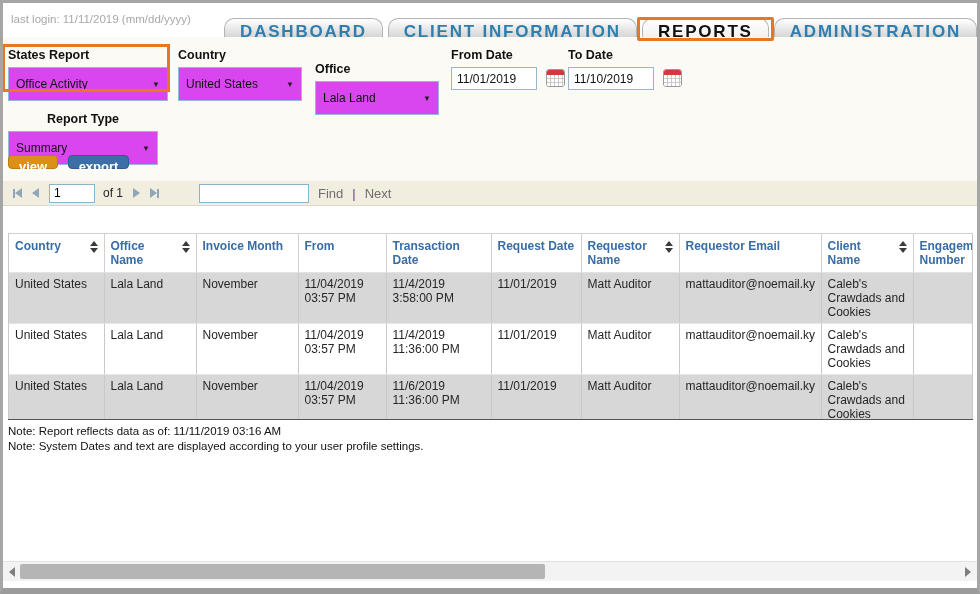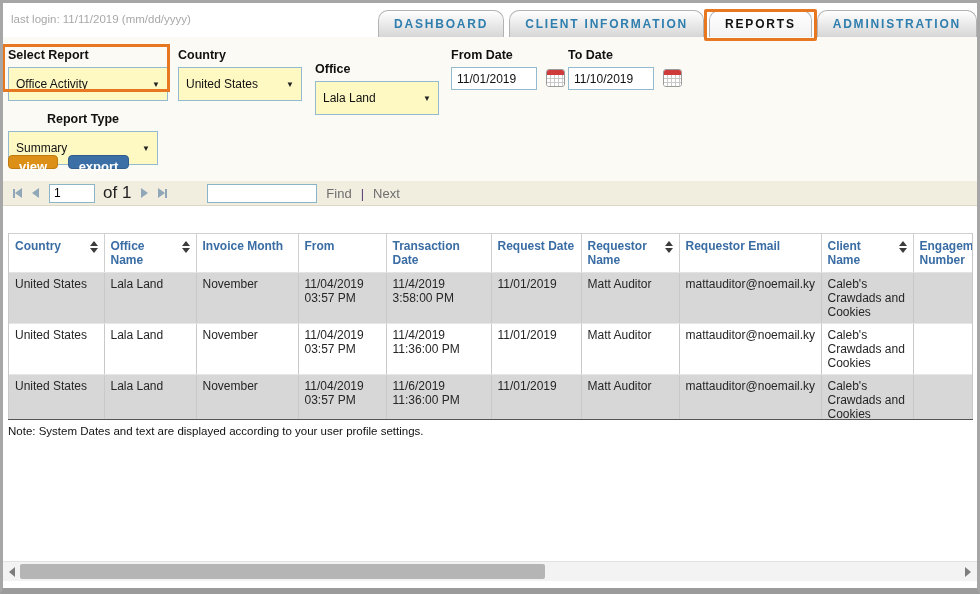--- a/index.html
+++ b/index.html
@@ -12,37 +12,37 @@
   .window::before{ 
     content:""; position:absolute; inset:0; z-index:60; pointer-events:none;
     border:3px solid #a6a6a6; border-bottom:6px solid #9b9b9b;
   }
 
   
   .topstrip{ position:absolute; top:3px; left:3px; right:3px; height:34px; background:#fff; }
   .last-login{ position:absolute; left:8px; top:10px; font-size:11.5px; color:#a8a8a8; }
   .tabs{ position:absolute; right:0; bottom:0; display:flex; align-items:flex-end; }
   .tab{
-    height:27px; line-height:26px; padding:0 15px; margin-left:5px;
+    height:19px; line-height:26px; padding:0 15px; margin-left:5px;
     border:1px solid #b3b3b3; border-bottom:none; border-radius:10px 10px 0 0;
     background:linear-gradient(#ffffff,#e2e2e2 70%,#d6d6d6);
-    color:#2e7eae; font-size:12px; font-weight:bold; letter-spacing:1.8px;
+    color:#2e7eae; font-size:17px; font-weight:bold; letter-spacing:1.8px;
     cursor:pointer; white-space:nowrap; position:relative;
   }
   .tab.active{ background:linear-gradient(#ffffff,#f2f2f2); color:#111; }
   .annotation{ position:absolute; border:3px solid #e87722; pointer-events:none; z-index:40; }
   .anno-tab{ inset:-2px -6px -4px -6px; border-radius:2px; }
 
   
   .filter-region{ position:absolute; top:37px; left:3px; right:3px; height:144px; background:#fbfaf4; }
   .fgroup{ position:absolute; }
   .flabel{ font-size:12.5px; font-weight:bold; color:#111; display:block; margin-bottom:5px; }
   .select{
     display:flex; justify-content:space-between; align-items:center;
-    height:23px; padding:16px 7px; background:#fef9c3; border:1px solid #94bacf;
+    height:23px; padding:16px 7px; background:#d946ef; border:1px solid #94bacf;
     font-size:12px; color:#111; cursor:pointer;
   }
   .caret{ font-size:8px; color:#222; }
   .dinput{
     height:23px; width:86px; border:1px solid #94bacf; background:#fff;
     font-family:"Liberation Sans",sans-serif; font-size:12px; color:#111; padding:0 5px;
   }
   .cal{ width:19px; height:18px; border:1px solid #9a9a9a; border-radius:3px; background:#fff;
         display:inline-flex; flex-direction:column; overflow:hidden; cursor:pointer; margin-left:5px; vertical-align:middle;}
   .cal .cal-top{ height:5px; background:#cf3a3a; }
@@ -59,21 +59,21 @@
 
   
   .pager{ position:absolute; top:181px; left:3px; right:3px; height:25px; background:#f1eee0;
           border-bottom:1px solid #ddd8c6; display:flex; align-items:center; padding-left:10px; }
   .pg-btn{ display:inline-flex; align-items:center; margin-right:10px; cursor:pointer; }
   .tri-l{ width:0;height:0;border-top:5px solid transparent;border-bottom:5px solid transparent;border-right:7px solid #90a7b8; }
   .tri-r{ width:0;height:0;border-top:5px solid transparent;border-bottom:5px solid transparent;border-left:7px solid #90a7b8; }
   .pg-bar{ width:2px; height:9px; background:#90a7b8; }
   .page-input{ width:46px; height:19px; border:1px solid #8ab4c8; font-family:"Liberation Sans",sans-serif;
                font-size:12px; padding:0 4px; margin-right:8px; }
-  .of-label{ font-size:17px; color:#222; margin-right:10px; }
+  .of-label{ font-size:12px; color:#222; margin-right:10px; }
   .find-input{ width:110px; height:19px; border:1px solid #8ab4c8; margin-left:30px;
                font-family:"Liberation Sans",sans-serif; font-size:12px; padding:0 4px; }
   .find-link,.next-link{ font-size:13px; color:#6e6e6e; margin-left:9px; cursor:pointer; }
   .link-sep{ font-size:13px; color:#5f3f7a; margin-left:9px; }
 
   
   .report-body{ position:absolute; top:233px; left:8px; width:965px; height:186px;
                 border-left:1px solid #c9c9c9; border-right:1px solid #c9c9c9; overflow:hidden; }
   table.rpt{ border-collapse:collapse; table-layout:fixed; width:965px; }
   .rpt th{
@@ -118,21 +118,21 @@
         <span>REPORTS</span>
         <div class="annotation anno-tab"></div>
       </div>
       <div class="tab">ADMINISTRATION</div>
     </div>
   </div>
 
   <div class="filter-region"></div>
 
   <div class="fgroup" style="left:8px; top:48px; width:160px;">
-    <span class="flabel">Select Report</span>
+    <span class="flabel">States Report</span>
     <div class="select">
       <span>Office Activity</span>
       <span class="caret">▼</span>
     </div>
   </div>
   <div class="annotation anno-select"></div>
 
   <div class="fgroup" style="left:178px; top:48px; width:124px;">
     <span class="flabel">Country</span>
     <div class="select">
@@ -300,20 +300,21 @@
           <td>Caleb's Crawdads and Cookies</td>
           <td></td>
         </tr>
       </tbody>
     </table>
   </div>
 
   <div class="body-endline"></div>
 
   <div class="notes">
+    <div>Note: Report reflects data as of: 11/11/2019 03:16 AM</div>
     <div>Note: System Dates and text are displayed according to your user profile settings.</div>
   </div>
 
   <div class="hscroll">
     <span class="hs-arrow hs-left"></span>
     <span class="hs-thumb"></span>
     <span class="hs-arrow hs-right"></span>
   </div>
 
 </div>

